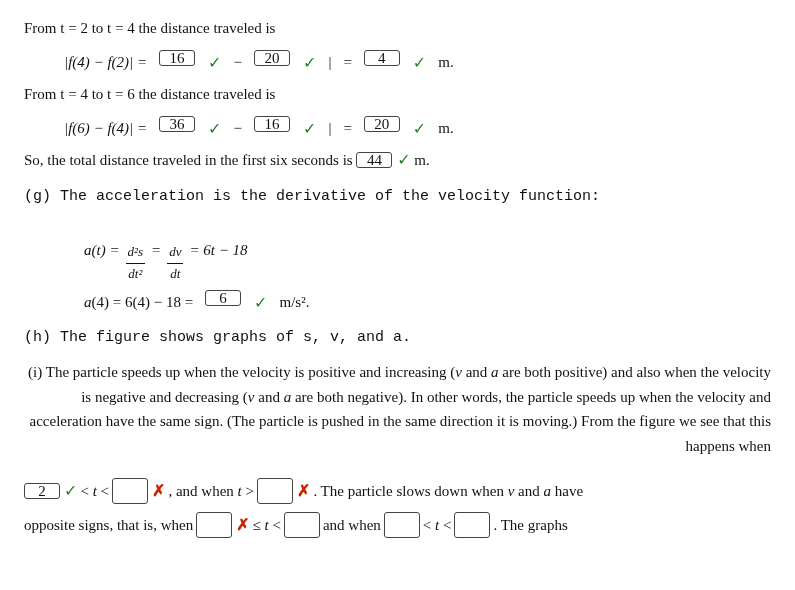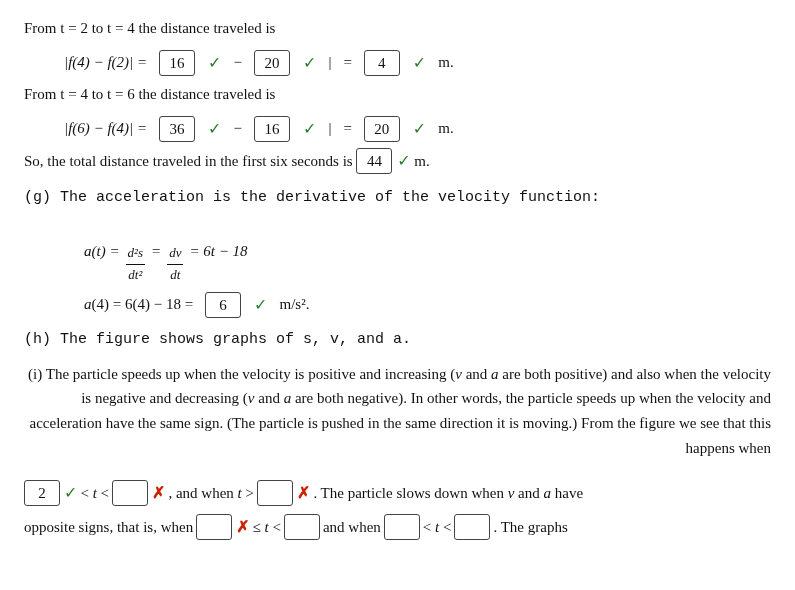--- a/index.html
+++ b/index.html
@@ -20,21 +20,21 @@
       margin: 6px 0 6px 40px;
       flex-wrap: wrap;
     }
     .box-input {
       display: inline-flex;
       align-items: center;
       justify-content: center;
       border: 1.5px solid #444;
       border-radius: 3px;
       min-width: 36px;
-      height: 26px;
+      height: 16px;
       padding: 0 6px;
       font-size: 15px;
       background: #fff;
       font-family: Georgia, serif;
     }
     .check {
       color: #2a7a2a;
       font-size: 16px;
       margin-left: 1px;
     }

